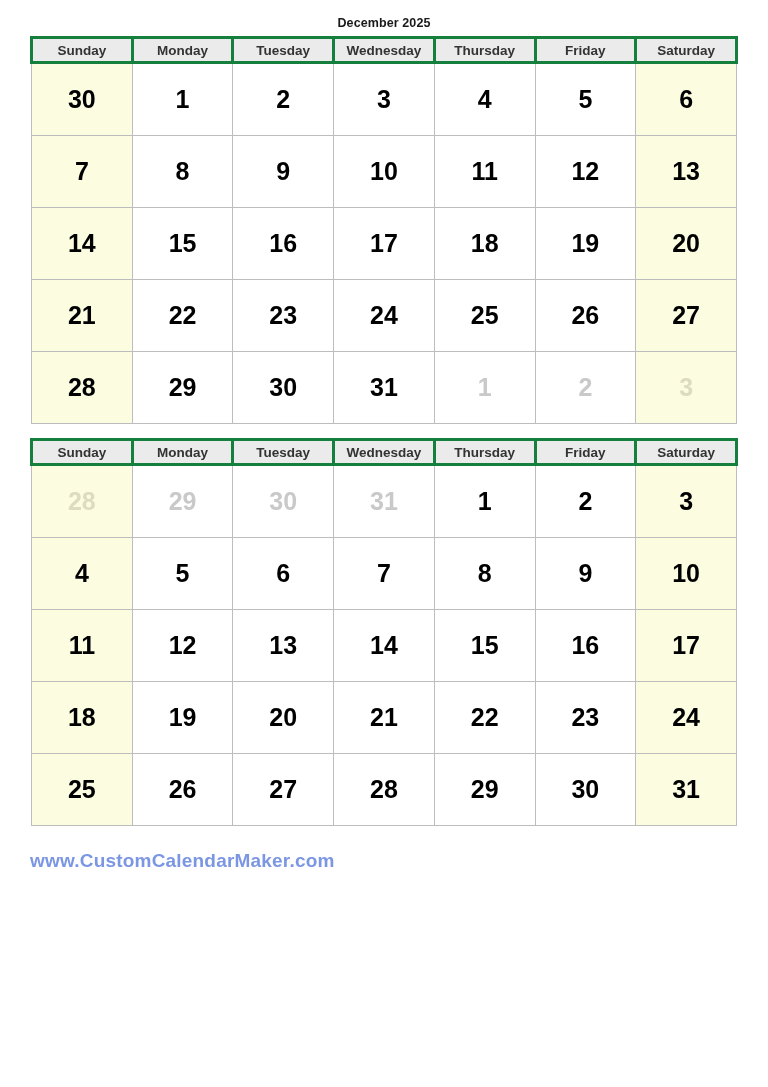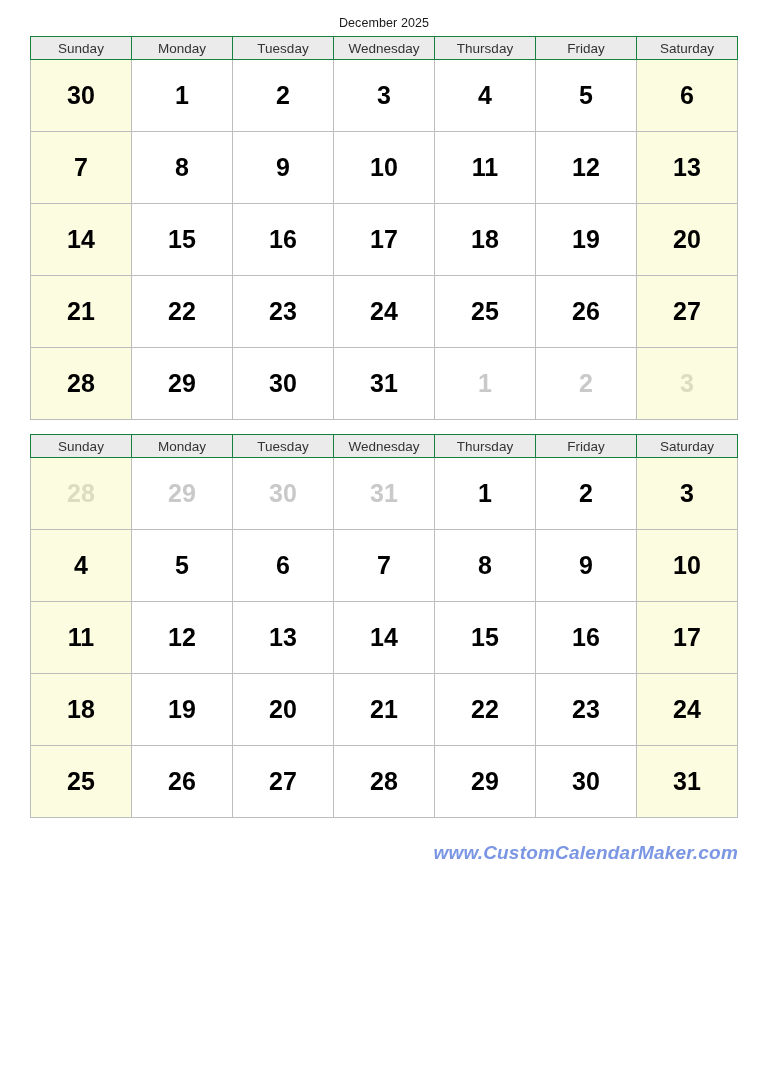--- a/index.html
+++ b/index.html
@@ -21,35 +21,35 @@
     padding: 10px 30px 0 30px;
     position: relative;
   }
   .month-block {
     width: 708px;
     margin: 0 auto;
   }
   .month-title {
     text-align: center;
     font-size: 12.5px;
-    font-weight: normal;
+    font-weight: bold;
     color: #1a1a1a;
     padding: 6px 0 6px 0;
     letter-spacing: 0.1px;
   }
   table.cal {
     border-collapse: collapse;
     table-layout: fixed;
     width: 708px;
   }
   table.cal th {
     background: #ebebeb;
-    border: 1px solid #15803d;
+    border: 3px solid #15803d;
     font-size: 13.5px;
-    font-weight: normal;
+    font-weight: bold;
     color: #333333;
     height: 20px;
     padding: 1px 0;
     text-align: center;
     font-family: "Liberation Sans", sans-serif;
   }
   table.cal td {
     border: 1px solid #bdbdbd;
     height: 71px;
     vertical-align: middle;
@@ -66,23 +66,22 @@
   table.cal td.other {
     color: #c9c9c9;
   }
   table.cal td.other.weekend {
     color: #dddcc0;
   }
   .spacer {
     height: 14px;
   }
   .footer {
-    text-align: right;
+    text-align: left;
     padding-top: 24px;
-    font-style: italic;
   }
   .footer a {
     font-size: 19px;
     font-weight: bold;
     color: #7b96e3;
     text-decoration: none;
     letter-spacing: 0.2px;
     font-family: "Liberation Sans", sans-serif;
   }
 </style>

